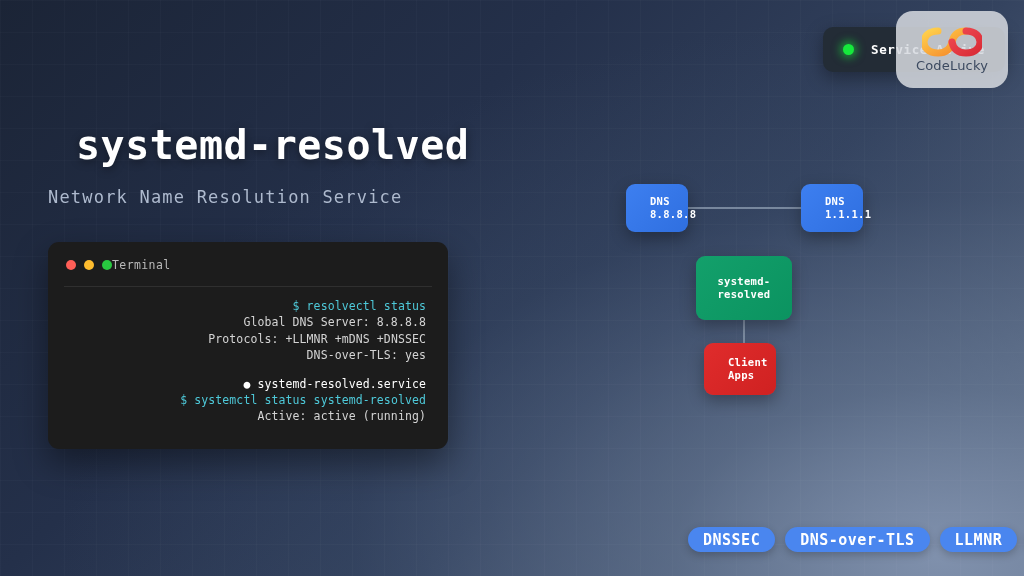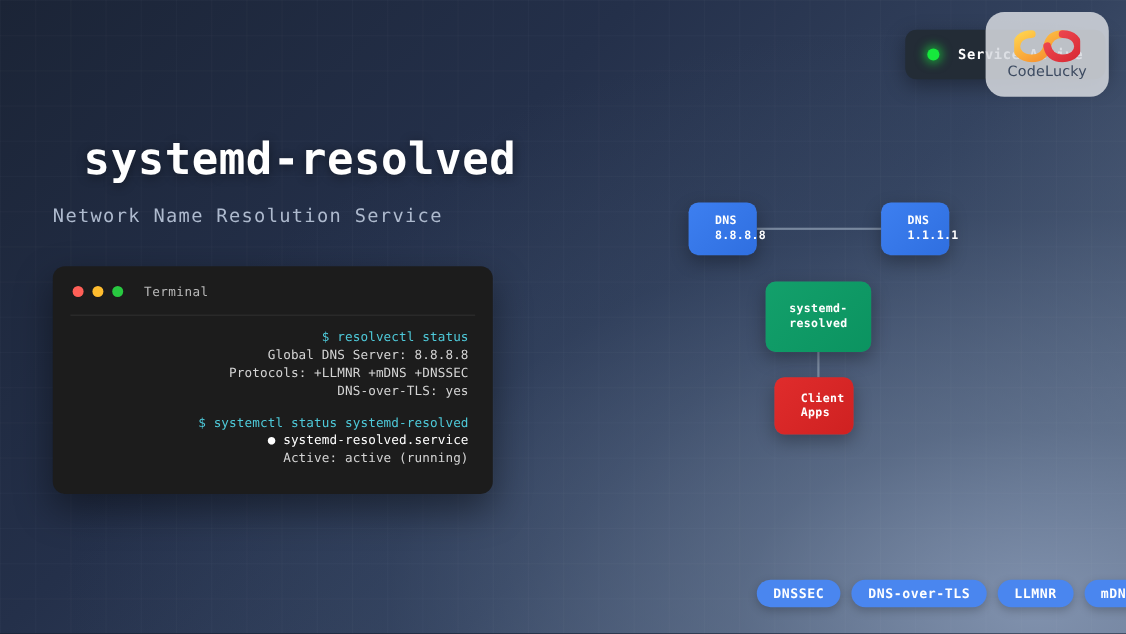--- a/index.html
+++ b/index.html
@@ -92,21 +92,20 @@
     height: 1px;
     background: #2f2f2f;
   }
 
   .dot { width: 10px; height: 10px; border-radius: 50%; margin-right: 8px; }
   .dot.red    { background: #ff5f57; }
   .dot.yellow { background: #febc2e; }
   .dot.green  { background: #28c840; margin-right: 0; }
 
   #terminal-title-label {
-    margin-left: 19px;
     font-size: 11.5px;
     color: #b9b9b9;
     letter-spacing: 0.4px;
     text-align: right;
   }
 
   #terminal-body {
     padding: 11px 22px 0 22px;
     font-size: 11.5px;
     line-height: 16.4px;
@@ -225,21 +224,21 @@
     gap: 10px;
     align-items: center;
   }
 
   .tag {
     height: 25px;
     padding: 0 15px;
     border-radius: 13px;
     background: #4a86ef;
     color: #ffffff;
-    font-size: 12px;
+    font-size: 15px;
     font-weight: 700;
     letter-spacing: 0.5px;
     display: flex;
     align-items: center;
     justify-content: center;
     white-space: nowrap;
     box-shadow: 0 3px 9px rgba(0,0,0,0.22);
   }
 </style>
 </head>
@@ -258,22 +257,22 @@
       <span class="dot yellow"></span>
       <span class="dot green"></span>
       <span id="terminal-title-label">Terminal</span>
     </div>
     <div id="terminal-body">
       <div class="term-line term-prompt">$ resolvectl status</div>
       <div class="term-line term-out">Global DNS Server: 8.8.8.8</div>
       <div class="term-line term-out">Protocols: +LLMNR +mDNS +DNSSEC</div>
       <div class="term-line term-out">DNS-over-TLS: yes</div>
       <div class="term-gap"></div>
+      <div class="term-line term-bullet">● systemd-resolved.service</div>
       <div class="term-line term-prompt">$ systemctl status systemd-resolved</div>
-      <div class="term-line term-bullet">● systemd-resolved.service</div>
       <div class="term-line term-out">Active: active (running)</div>
     </div>
   </div>
 
   <div id="status-badge">
     <span id="status-dot"></span>
     <span id="status-badge-label">Service Active</span>
   </div>
 
   <div id="watermark">

